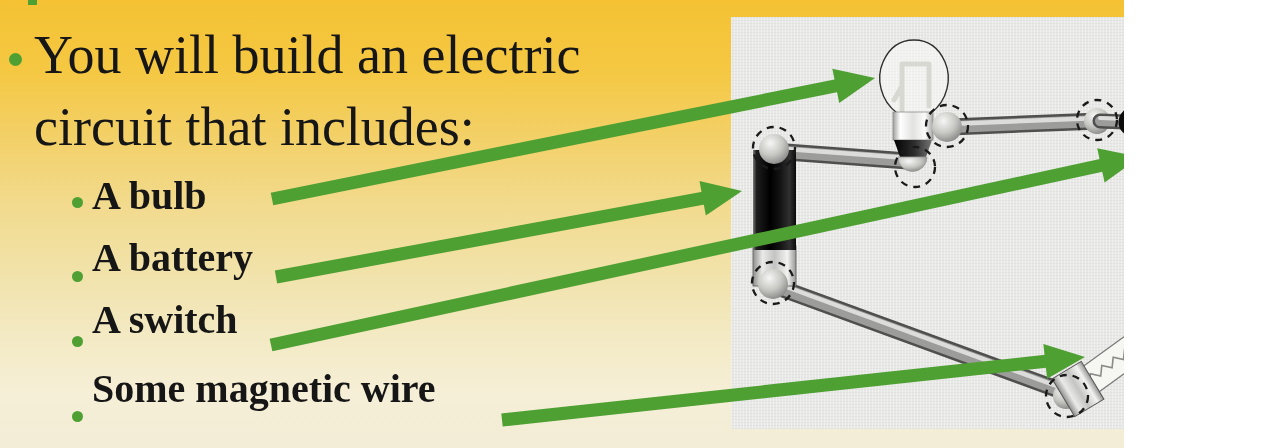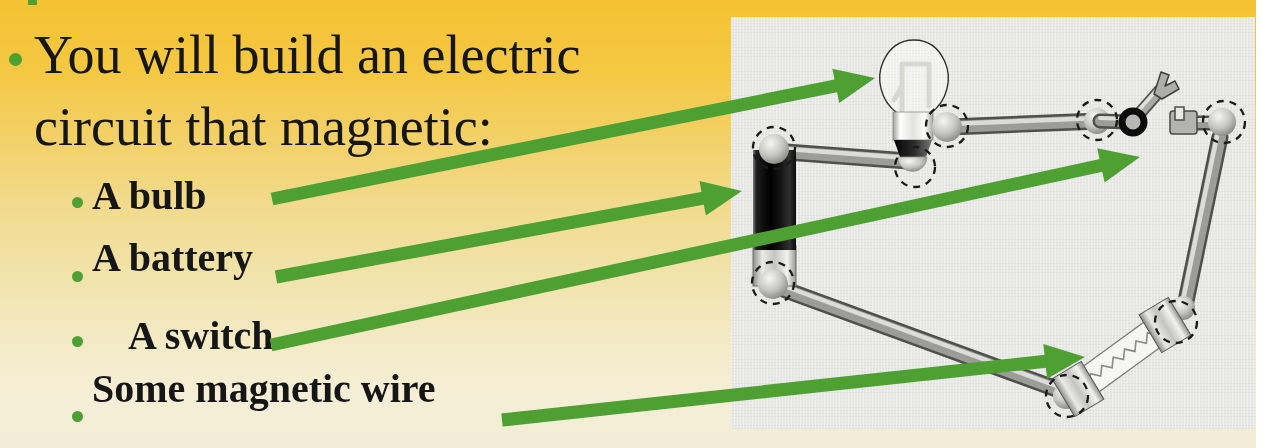--- a/index.html
+++ b/index.html
@@ -1,32 +1,32 @@
 <!DOCTYPE html>
 <html><head>
 <meta charset="utf-8">
 <style>
   html,body{margin:0;padding:0;}
   .slide{
     position:relative;
-    width:1256px;height:448px;
+    width:1124px;height:448px;
     overflow:hidden;
     font-family:"Liberation Serif","DejaVu Serif",serif;
     background:linear-gradient(180deg,
       #F4C233 0%, #F5C843 16%, #F3D066 30%, #F2DA8C 45%,
       #F1E2A8 60%, #F3E9C2 74%, #F6EFD7 88%, #F3ECD6 100%);
   }
   .txt{position:absolute;color:#161616;white-space:nowrap;line-height:1;}
   .main-line{font-size:54px;left:34px;}
   .l1{top:28px;}
   .l2{top:100px;}
   .sub-line{font-size:40px;left:92px;font-weight:bold;}
   .s1{top:176px;}
   .s2{top:238px;}
-  .s3{top:316px;margin-left:36px;}
+  .s3{top:300px;}
   .s4{top:369px;}
   .dot{position:absolute;border-radius:50%;background:#4EA033;}
   .dot-main{left:9px;top:53px;width:13px;height:13px;}
   .dot-sub{left:72px;width:11px;height:11px;}
   .d1{top:197px;} .d2{top:271px;} .d3{top:336px;} .d4{top:411px;}
   .remnant{position:absolute;left:28px;top:0;width:9px;height:5px;background:#4EA033;}
   .panel{
     position:absolute;left:731px;top:17px;width:524px;height:412px;
     background-color:#E8E8E6;
     background-image:
@@ -38,21 +38,21 @@
 </style>
 </head>
 <body>
 
 <div class="slide">
 
   <div class="remnant"></div>
 
   <span class="dot dot-main"></span>
   <div class="txt main-line l1">You will build an electric</div>
-  <div class="txt main-line l2">circuit that magnetic:</div>
+  <div class="txt main-line l2">circuit that includes:</div>
 
   <span class="dot dot-sub d1"></span>
   <div class="txt sub-line s1">A bulb</div>
 
   <span class="dot dot-sub d2"></span>
   <div class="txt sub-line s2">A battery</div>
 
   <span class="dot dot-sub d3"></span>
   <div class="txt sub-line s3">A switch</div>
 

